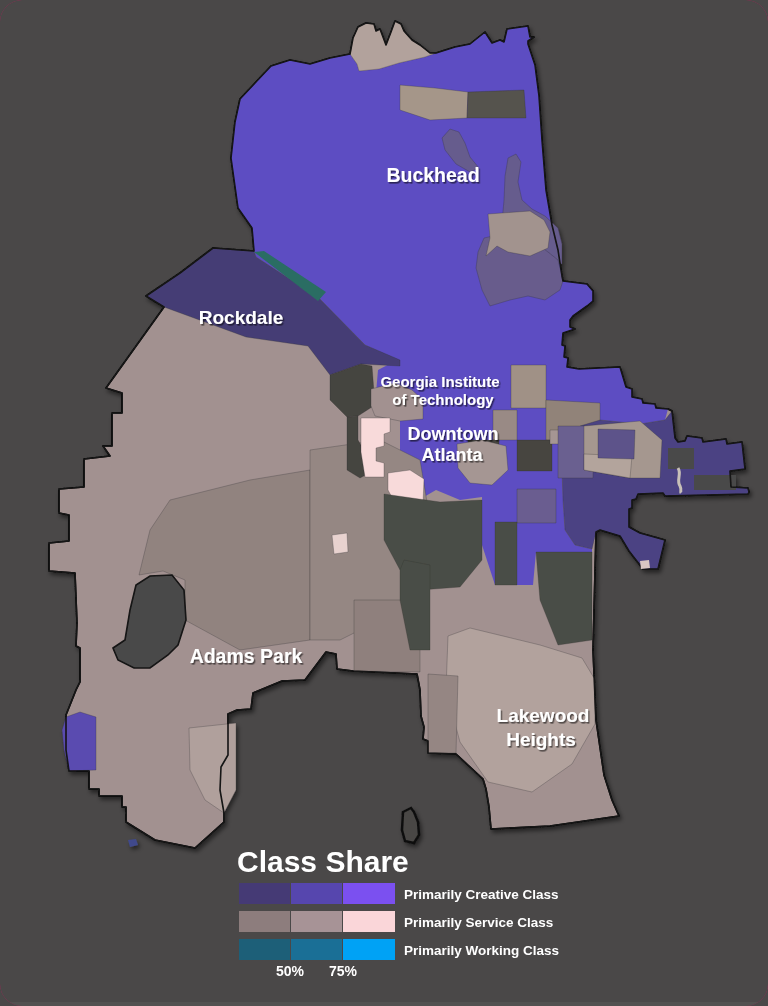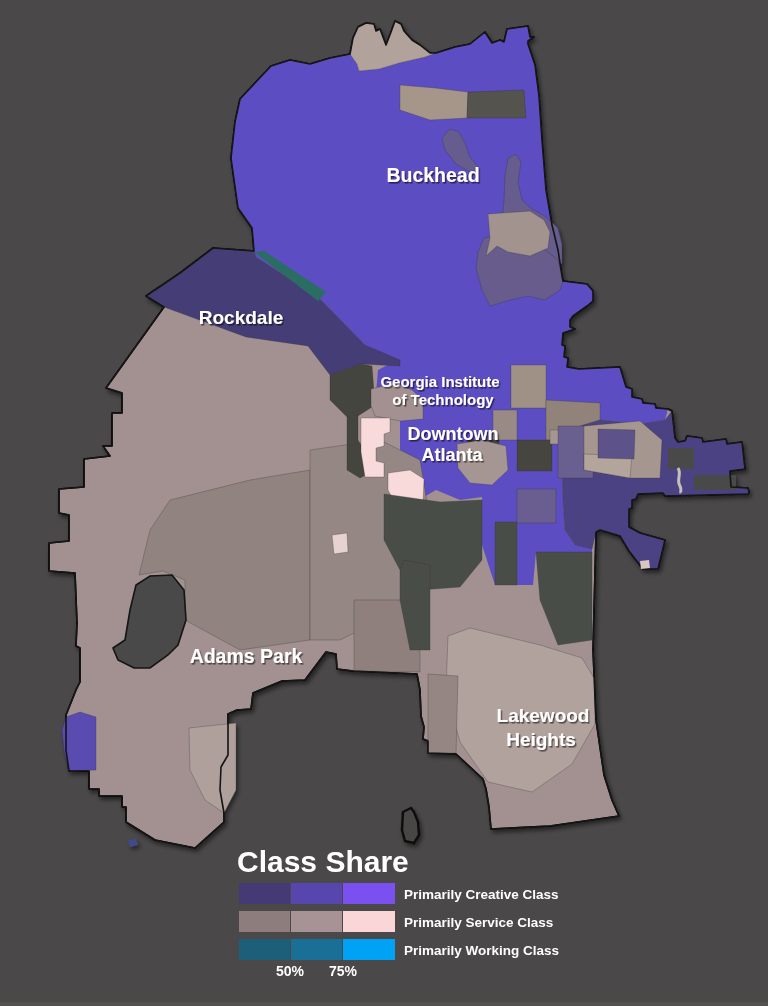--- a/index.html
+++ b/index.html
@@ -1,16 +1,16 @@
 <!DOCTYPE html>
 <html><head>
 <meta charset="utf-8">
 <style>
   html,body{margin:0;padding:0;background:#4a4848;}
-  .wrap{width:768px;height:1006px;position:relative;overflow:hidden;background:#be185d;}
+  .wrap{width:768px;height:1006px;position:relative;overflow:hidden;background:#be185d;border-radius:22px;}
   svg{display:block;}
   text{font-family:"Liberation Sans",sans-serif;fill:#fff;font-weight:bold;}
 </style>
 </head>
 <body>
 <div class="wrap">
 <svg width="768" height="1006" viewBox="0 0 768 1006">
   <defs>
     <filter id="ds" x="-5%" y="-5%" width="112%" height="112%">
       <feDropShadow dx="2" dy="3" stdDeviation="2" flood-color="#000" flood-opacity="0.5"></feDropShadow>

